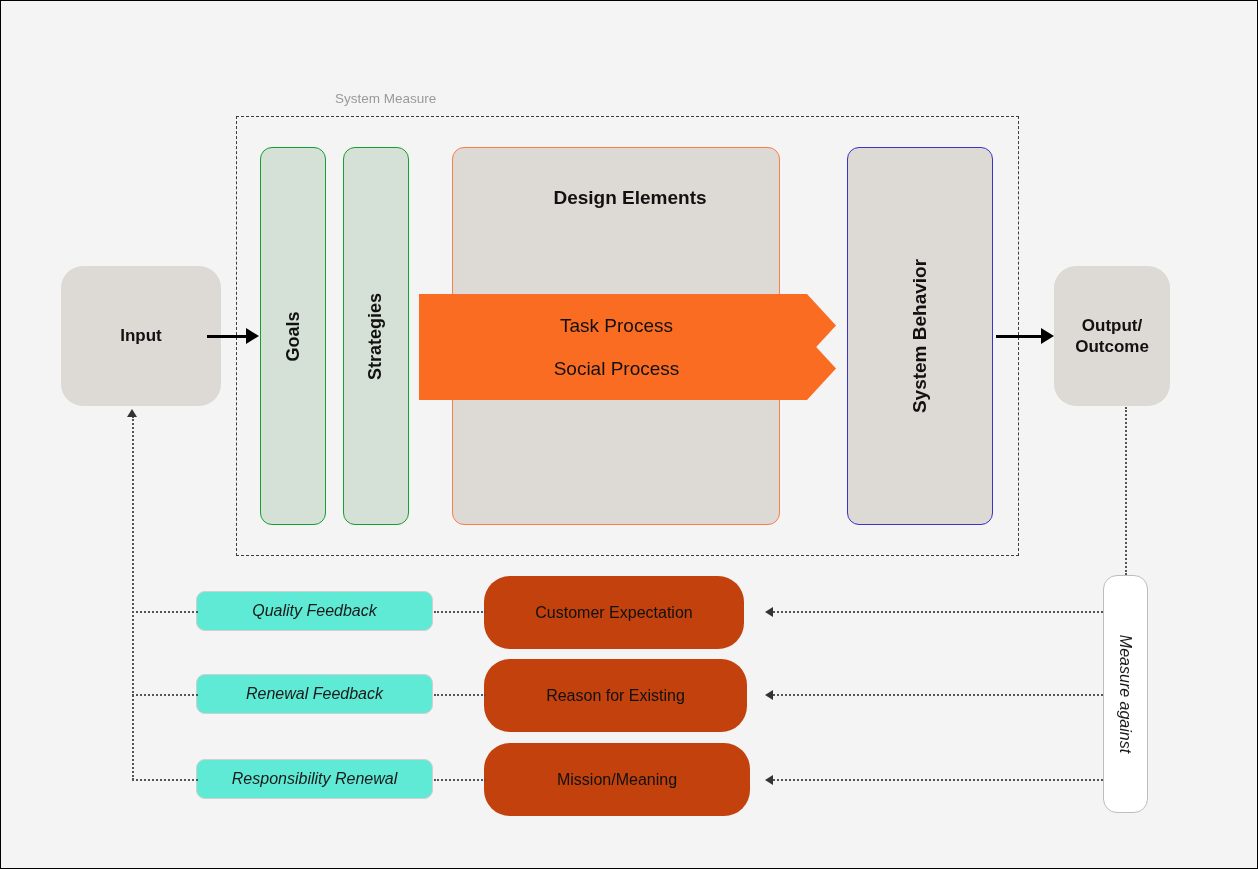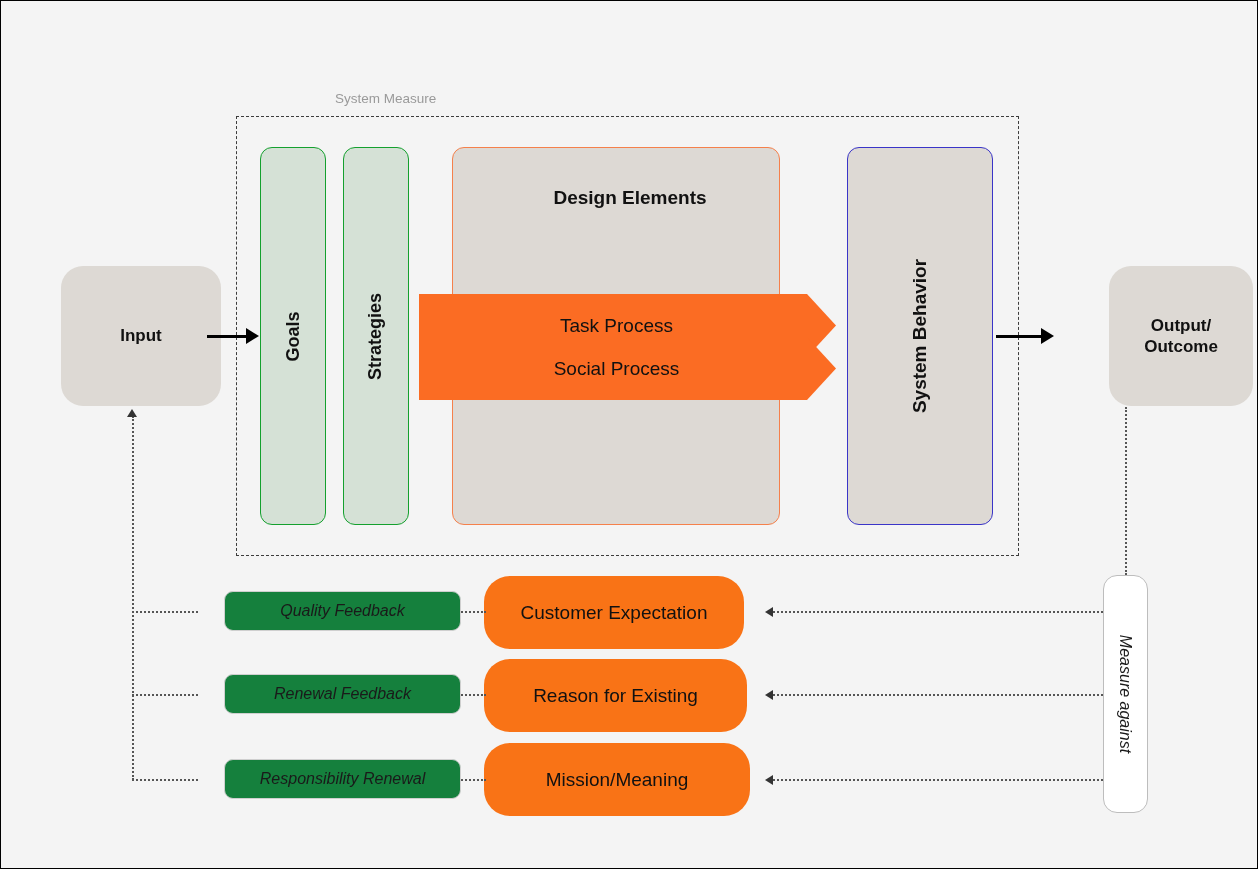--- a/index.html
+++ b/index.html
@@ -99,34 +99,33 @@
     background: transparent;
   }
   .boundary-label {
     color: #9a9a9a;
     font-size: 13.5px;
     white-space: nowrap;
   }
 
   
   .fb-pill {
-    background: #15803d;
+    background: #5eead4;
     border: 1px solid #cfcfcf;
     border-radius: 9px;
     font-style: italic;
     font-size: 16px;
     color: #1a1a1a;
-    margin-left: 28px;
   }
 
   
   .ref-pill {
-    background: #f97316;
+    background: #c2410c;
     border-radius: 26px;
-    font-size: 19px;
+    font-size: 16px;
     color: #111111;
   }
 
   
   .measure {
     background: #ffffff;
     border: 1px solid #bdbdbd;
     border-radius: 14px;
   }
   .measure span {
@@ -202,21 +201,21 @@
     <span>Social Process</span>
   </div>
 
   <div class="abs rbox behavior-box" style="left:846px; top:146px; width:146px; height:378px;">
     <span>System Behavior</span>
   </div>
 
   <div class="abs solid-line" style="left:995px; top:334px; width:47px;"></div>
   <div class="abs solid-head" style="left:1040px; top:327px;"></div>
 
-  <div class="abs rbox term" style="left:1108px; top:265px; width:144px; height:140px;">
+  <div class="abs rbox term" style="left:1053px; top:265px; width:116px; height:140px;">
     <span>
       <span>Output/</span><br>
       <span>Outcome</span>
     </span>
   </div>
 
   <div class="abs dot-v" style="left:1124px; top:406px; height:168px;"></div>
 
   <div class="abs measure rbox" style="left:1102px; top:574px; width:45px; height:238px;">
     <span>Measure against</span>

